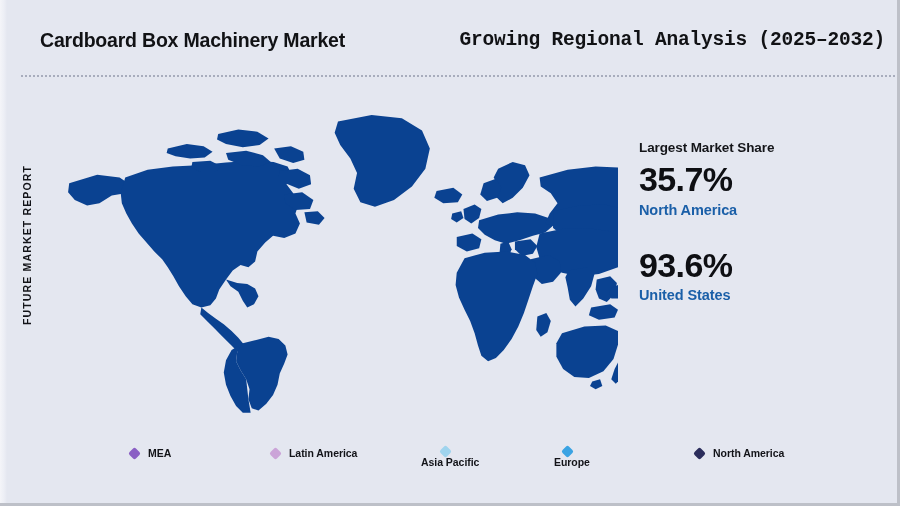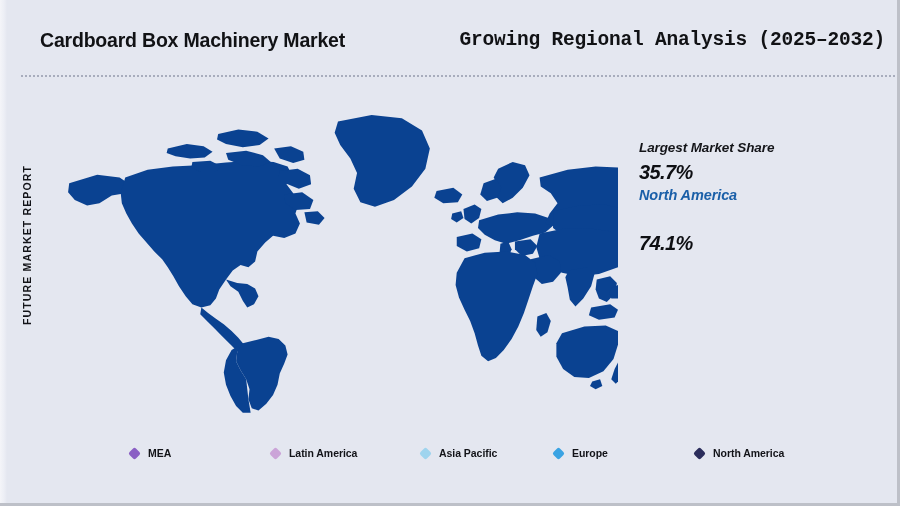--- a/index.html
+++ b/index.html
@@ -86,32 +86,31 @@
     height: 320px;
   }
   #map-wrap svg { display: block; width: 100%; height: 100%; }
 
   
   #stats {
     position: absolute;
     left: 639px;
     top: 140px;
     width: 240px;
-    font-style: italic;
   }
   .stat-block { margin-bottom: 30px; }
   .stat-label {
     font-size: 13.5px;
     font-weight: bold;
     color: #141519;
     letter-spacing: -0.1px;
     margin-bottom: 7px;
   }
   .stat-value {
-    font-size: 20px;
+    font-size: 34px;
     font-weight: bold;
     color: #0e0f13;
     line-height: 1.05;
     letter-spacing: -0.6px;
     margin-bottom: 4px;
   }
   .stat-region {
     font-size: 14.5px;
     font-weight: bold;
     color: #1a5fa8;
@@ -254,43 +253,44 @@
 
   <div id="stats">
 
     <div class="stat-block">
       <div class="stat-label">Largest Market Share</div>
       <div class="stat-value">35.7%</div>
       <div class="stat-region">North America</div>
     </div>
 
     <div class="stat-block">
-      <div class="stat-value">74.1%</div>
+      <div class="stat-value">93.6%</div>
+      <div class="stat-region">United States</div>
     </div>
 
   </div>
 
   <div id="legend">
 
     <div class="legend-item" style="left:0px;">
       <span class="legend-dot" style="background:#8a5fc4"></span>
       <span class="legend-text">MEA</span>
     </div>
 
     <div class="legend-item" style="left:141px;">
       <span class="legend-dot" style="background:#cba4d8"></span>
       <span class="legend-text">Latin America</span>
     </div>
 
-    <div class="legend-item" style="left:291px;">
+    <div class="legend-item" style="left:291px;flex-direction:column;">
       <span class="legend-dot" style="background:#9fd4ee"></span>
       <span class="legend-text">Asia Pacific</span>
     </div>
 
-    <div class="legend-item" style="left:424px;">
+    <div class="legend-item" style="left:424px;flex-direction:column;">
       <span class="legend-dot" style="background:#3aa3e3"></span>
       <span class="legend-text">Europe</span>
     </div>
 
     <div class="legend-item" style="left:565px;">
       <span class="legend-dot" style="background:#2b2d5c"></span>
       <span class="legend-text">North America</span>
     </div>
 
   </div>

